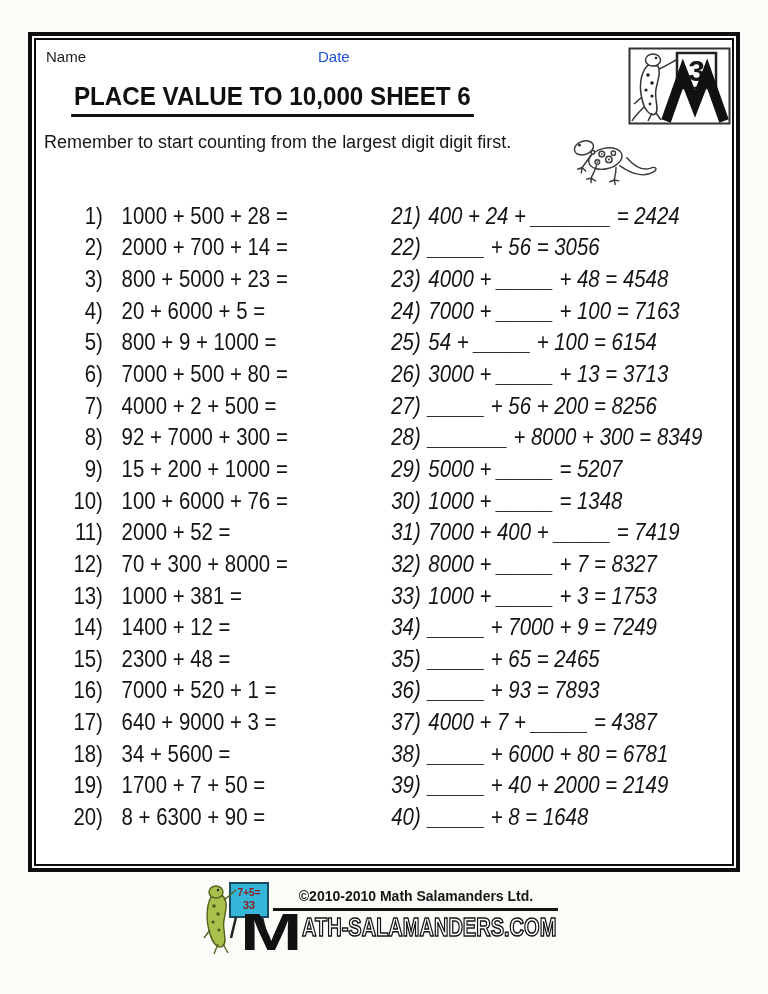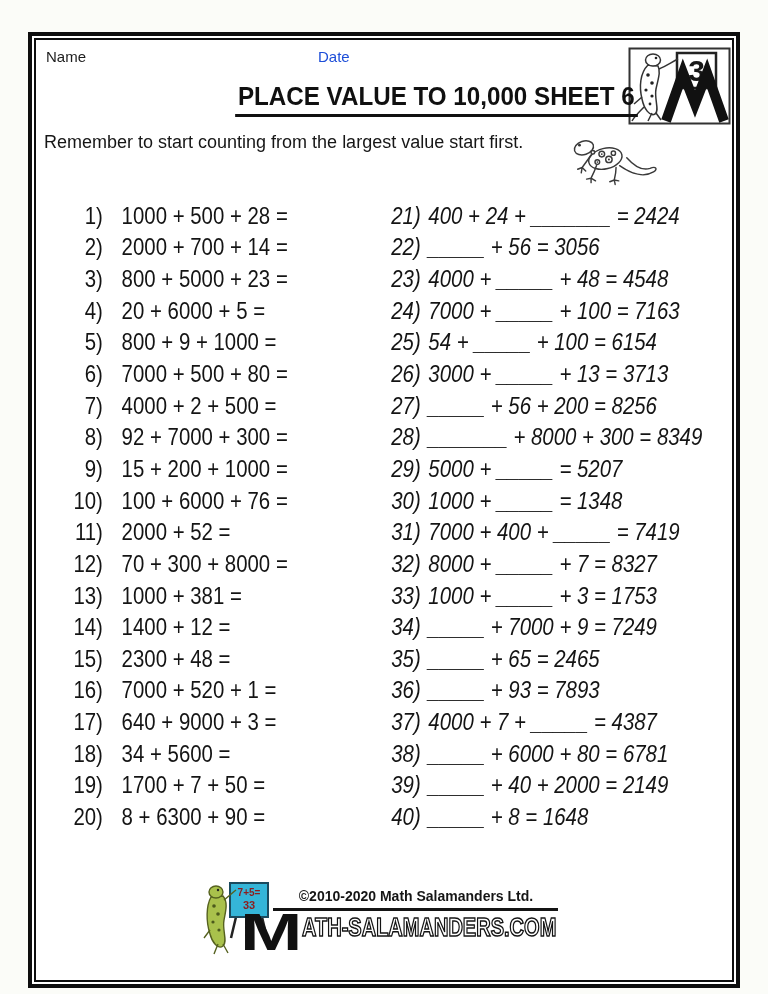--- a/index.html
+++ b/index.html
@@ -1,29 +1,29 @@
 <!DOCTYPE html>
 <html><head>
 <meta charset="utf-8">
 <style>
   * { margin:0; padding:0; box-sizing:border-box; }
   html,body { width:768px; height:994px; background:#fbfcf8; font-family:"Liberation Sans", sans-serif; }
   body { position:relative; overflow:hidden; }
 
   
-  .sheet { position:absolute; left:28px; top:32px; width:712px; height:956px;
+  .sheet { position:absolute; left:28px; top:32px; width:712px; height:840px;
            background:#fff; border:4px solid #0e0e0e; }
   .inner { position:absolute; inset:2px; border:2px solid #0e0e0e; }
 
   .name-label  { position:absolute; left:10px;  top:8px; font-size:15px; color:#1c1c1c; }
   .date-label  { position:absolute; left:282px; top:8px; font-size:15px; color:#1d4ed8; }
 
   .badge { position:absolute; left:592px; top:7px; width:103px; height:78px; }
 
-  .title-wrap { position:absolute; left:13px; top:41px; width:604px; text-align:right;padding-left:16px; }
+  .title-wrap { position:absolute; left:4px; top:41px; width:604px; text-align:left;padding-left:16px; }
   .title-text { display:inline-block; font-size:26px; font-weight:700; color:#101010;
                 letter-spacing:0; border-bottom:3px solid #101010; padding:0 3px 2px 3px;
                 transform:scaleX(.93); transform-origin:center top; white-space:nowrap; }
 
   .instruction { position:absolute; left:8px; top:92px; font-size:18px; color:#161616; white-space:nowrap; }
 
   .gecko { position:absolute; left:528px; top:90px; width:105px; height:58px; }
 
   
   .col { position:absolute; top:160px; }
@@ -75,21 +75,21 @@
         <circle cx="18" cy="43" r="1.6"></circle>
           <circle cx="24" cy="49" r="1.6"></circle>
           <circle cx="22" cy="57" r="1.4"></circle>
       </g>
     </svg>
 
     <div class="title-wrap">
       <span class="title-text">PLACE VALUE TO 10,000 SHEET 6</span>
     </div>
 
-    <div class="instruction">Remember to start counting from the largest value start first.</div>
+    <div class="instruction">Remember to start counting from the largest digit digit first.</div>
 
     <svg class="gecko" viewBox="0 0 105 65">
       <g fill="#fefefe" stroke="#3a3a3a" stroke-width="1.6" stroke-linecap="round">
         <ellipse cx="16" cy="20" rx="11" ry="7.5" transform="rotate(-18 16 20)"></ellipse>
         <ellipse cx="40" cy="32" rx="19" ry="11.5" transform="rotate(-14 40 32)"></ellipse>
         <path d="M56 40 C70 50 84 53 94 47 C99 44 97 40 90 43 C81 46 72 40 64 31" fill="none"></path>
         <path d="M24 28 C20 34 17 38 14 42 M14 42 l-5 2 M14 42 l-1 6 M14 42 l4 4" fill="none"></path>
         <path d="M30 40 C28 46 26 50 24 54 M24 54 l-5 1 M24 54 l0 5 M24 54 l5 3" fill="none"></path>
         <path d="M52 42 C52 48 51 52 50 56 M50 56 l-5 2 M50 56 l1 5 M50 56 l5 1" fill="none"></path>
         <circle cx="36" cy="27" r="3.2"></circle>
@@ -284,19 +284,19 @@
       </g>
       <g fill="#4c5a1c" stroke="none">
         <circle cx="12" cy="26" r="1.8"></circle>
           <circle cx="16" cy="34" r="1.8"></circle>
         <circle cx="11" cy="42" r="1.6"></circle>
           <circle cx="17" cy="50" r="1.6"></circle>
       </g>
       <circle cx="16" cy="10" r="1.2" fill="#222"></circle>
     </svg>
 
-    <div class="copyright">©2010-2020 Math Salamanders Ltd.</div>
+    <div class="copyright">©2010-2010 Math Salamanders Ltd.</div>
     <div class="divider"></div>
     <span class="site-m">M</span>
     <span class="site-rest">ATH-SALAMANDERS.COM</span>
 
   </div>
 </div>
 
 </body></html>

